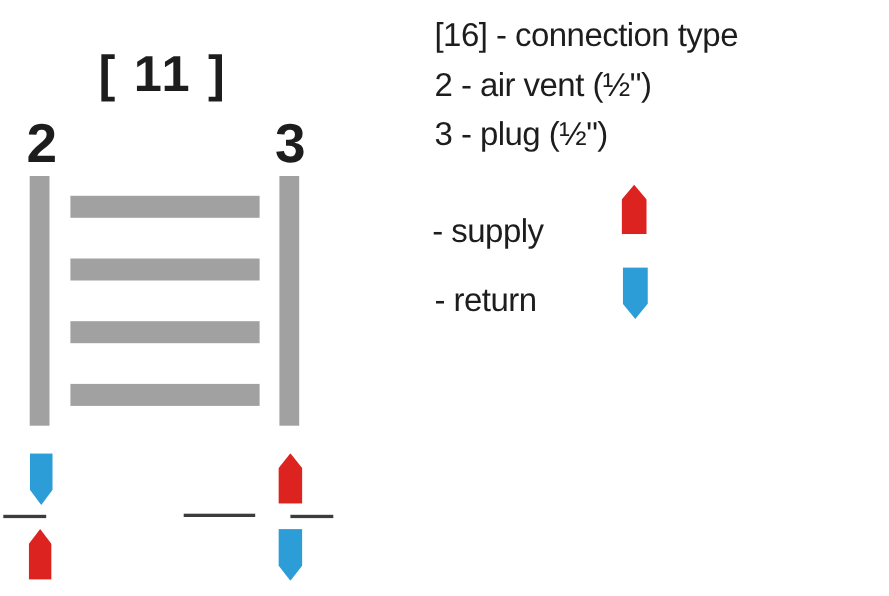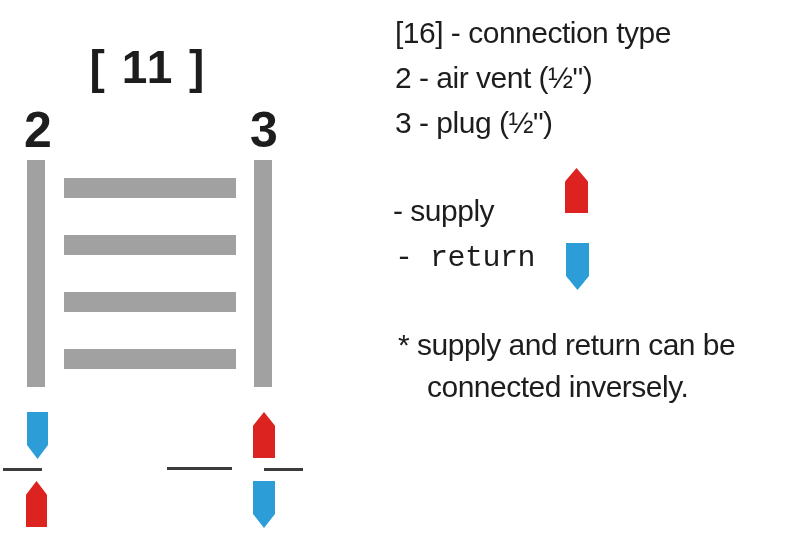--- a/index.html
+++ b/index.html
@@ -75,21 +75,21 @@
   
   .legend-text {
     color: var(--c-text, #2a2a2a);
     font-size: 30px;
     letter-spacing: -0.5px;
     white-space: nowrap;
   }
   .key-block { left: 395px; top: 10px; line-height: 45px; }
 
   .supply-label { left: 393px; top: 194px; }
-  .return-label { left: 395px; top: 241px; font-family: Liberation Mono, monospace; }
+  .return-label { left: 395px; top: 257px; }
 
   .legend-arrow-supply { left: 565px; top: 168px; width: 23px; height: 45px; }
   .legend-arrow-return { left: 566px; top: 243px; width: 23px; height: 47px; }
 
   .note-block { left: 398px; top: 324px; line-height: 42px; }
   .note-line2 { padding-left: 29px; }
 </style>
 </head>
 <body>
 
@@ -122,18 +122,14 @@
     <div>2 - air vent (½")</div>
     <div>3 - plug (½")</div>
   </div>
 
   <div class="abs legend-text supply-label">- supply</div>
   <div class="abs legend-text return-label">- return</div>
 
   <div class="abs arrow-up legend-arrow-supply"></div>
   <div class="abs arrow-down legend-arrow-return"></div>
 
-  <div class="abs legend-text note-block">
-    <div>* supply and return can be</div>
-    <div class="note-line2">connected inversely.</div>
-  </div>
 
 </div>
 
 </body></html>

